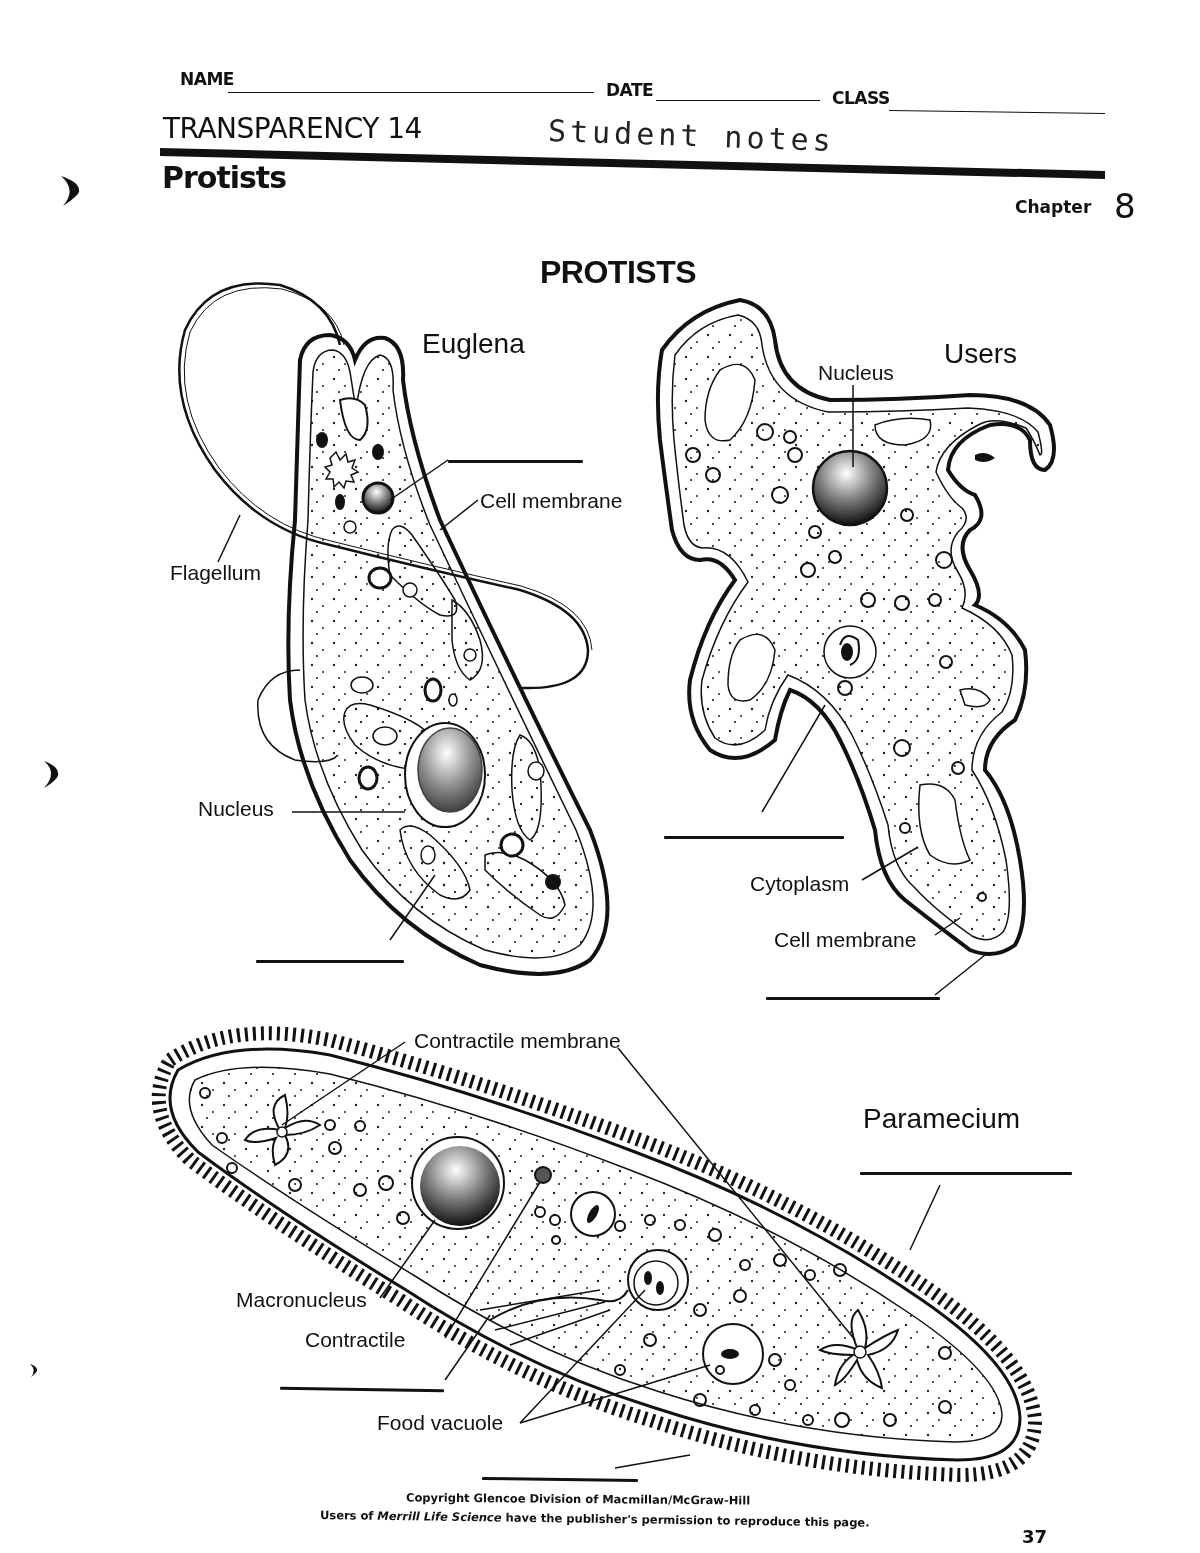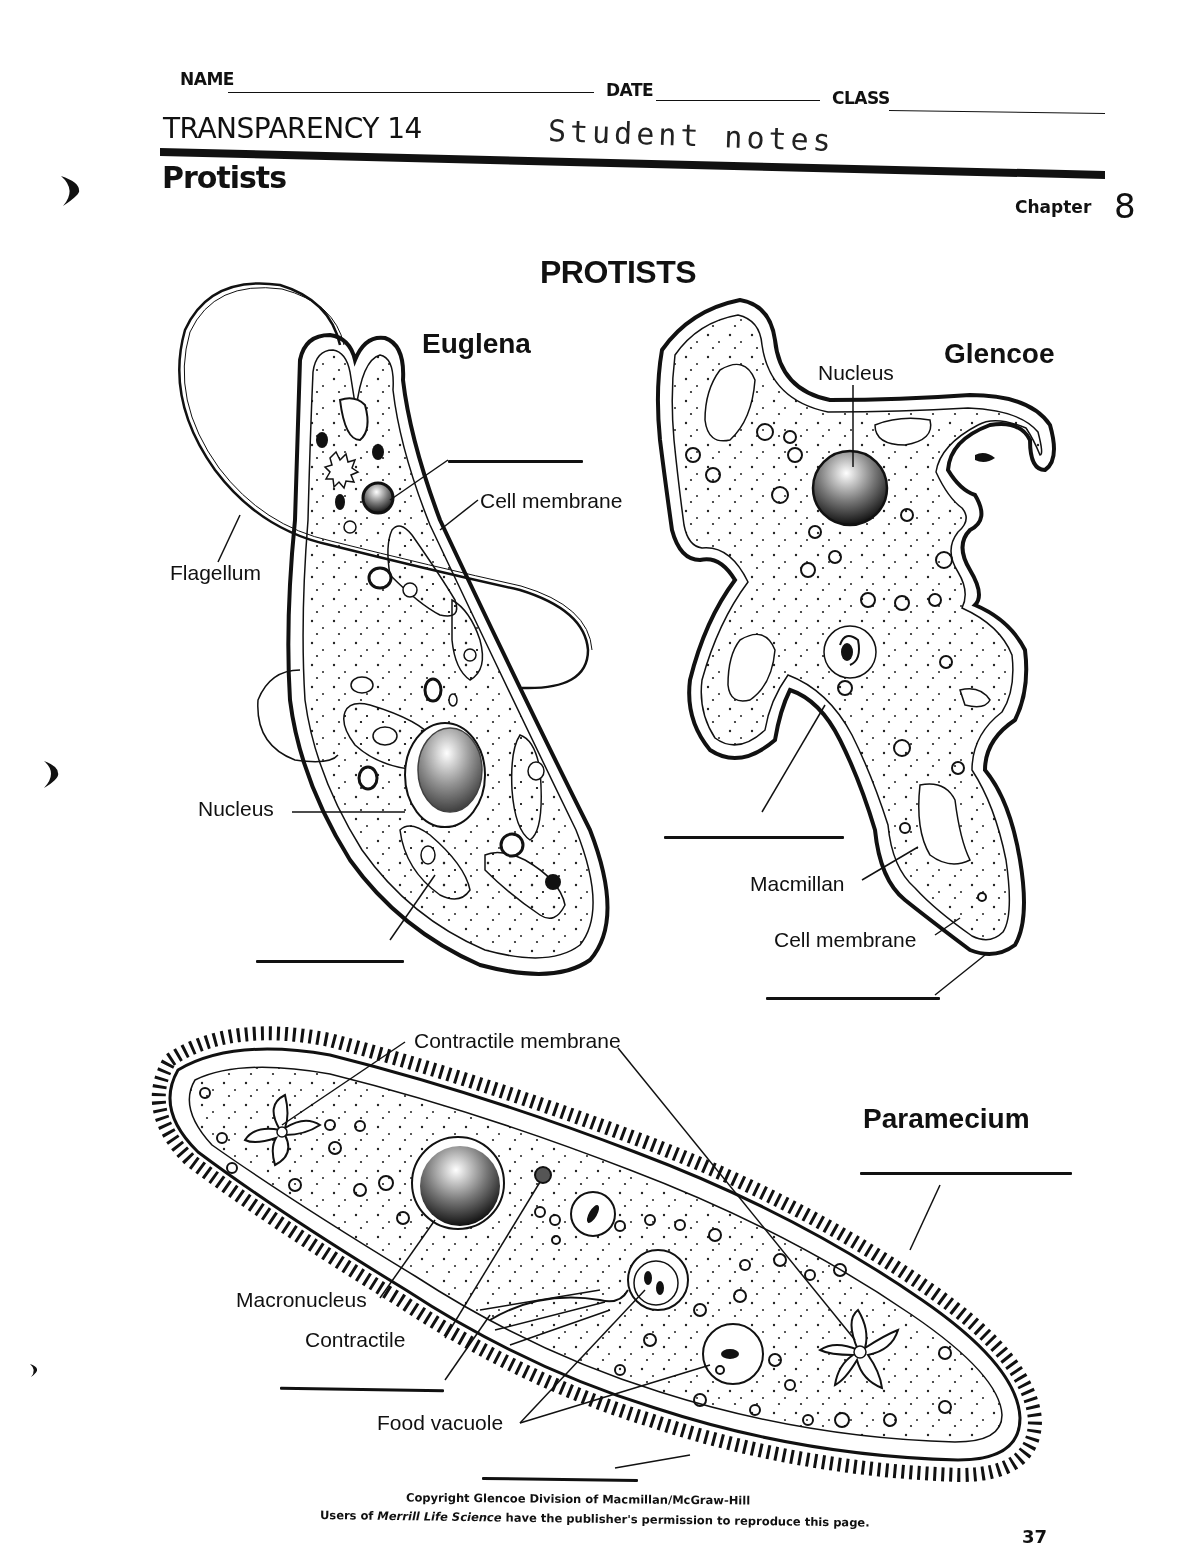--- a/index.html
+++ b/index.html
@@ -6,21 +6,21 @@
   body { width:1200px; height:1553px; position:relative; overflow:hidden; font-family:"Liberation Sans", sans-serif; color:#111; }
   .abs { position:absolute; }
   .hdr-label { font-family:"DejaVu Sans", sans-serif; font-weight:bold; font-size:17px; letter-spacing:-0.5px; }
   .blank-line { border-bottom:1.5px solid #111; height:0; }
   .transp { font-family:"DejaVu Sans", sans-serif; font-size:28px; letter-spacing:-0.5px; }
   .handwrite { font-family:"DejaVu Sans Mono", monospace; font-size:30px; letter-spacing:4px; font-weight:normal; color:#222; }
   .section-title { font-family:"DejaVu Sans", sans-serif; font-weight:bold; font-size:30px; letter-spacing:-1px; }
   .chapter-label { font-family:"DejaVu Sans", sans-serif; font-weight:bold; font-size:17px; }
   .chapter-num { font-family:"DejaVu Sans", sans-serif; font-size:34px; }
   .main-title { font-family:"Liberation Sans", sans-serif; font-weight:bold; font-size:32px; letter-spacing:-0.5px; }
-  .org-name { font-family:"Liberation Sans", sans-serif; font-weight:bold; font-size:28px; }
+  .org-name { font-family:"Liberation Sans", sans-serif; font-weight:normal; font-size:28px; }
   .lbl { font-family:"Liberation Sans", sans-serif; font-size:21px; color:#111; white-space:nowrap; }
   .answer-blank { height:3px; background:#111; border-radius:1px; }
   .footer { font-family:"DejaVu Sans", sans-serif; font-size:11.5px; font-weight:bold; white-space:nowrap; }
   .footer i { font-style:italic; }
   svg.diagram { position:absolute; left:0; top:0; }
 </style>
 </head>
 <body>
 
 <svg class="abs" style="left:55px;top:172px" width="30" height="40">
@@ -269,24 +269,24 @@
 <div>
   <span class="abs org-name" style="left:422px;top:328px">Euglena</span>
   <div class="abs answer-blank" style="left:448px;top:460px;width:135px"></div>
   <span class="abs lbl" style="left:480px;top:489px">Cell membrane</span>
   <span class="abs lbl" style="left:170px;top:561px">Flagellum</span>
   <span class="abs lbl" style="left:198px;top:797px">Nucleus</span>
   <div class="abs answer-blank" style="left:256px;top:960px;width:148px"></div>
 </div>
 
 <div>
-  <span class="abs org-name" style="left:944px;top:338px">Glencoe</span>
+  <span class="abs org-name" style="left:944px;top:338px">Users</span>
   <span class="abs lbl" style="left:818px;top:361px">Nucleus</span>
   <div class="abs answer-blank" style="left:664px;top:836px;width:180px"></div>
-  <span class="abs lbl" style="left:750px;top:872px">Macmillan</span>
+  <span class="abs lbl" style="left:750px;top:872px">Cytoplasm</span>
   <span class="abs lbl" style="left:774px;top:928px">Cell membrane</span>
   <div class="abs answer-blank" style="left:766px;top:997px;width:174px"></div>
 </div>
 
 <div>
   <span class="abs lbl" style="left:414px;top:1029px">Contractile membrane</span>
   <span class="abs org-name" style="left:863px;top:1103px">Paramecium</span>
   <div class="abs answer-blank" style="left:860px;top:1172px;width:212px"></div>
   <span class="abs lbl" style="left:236px;top:1288px">Macronucleus</span>
   <span class="abs lbl" style="left:305px;top:1328px">Contractile</span>

